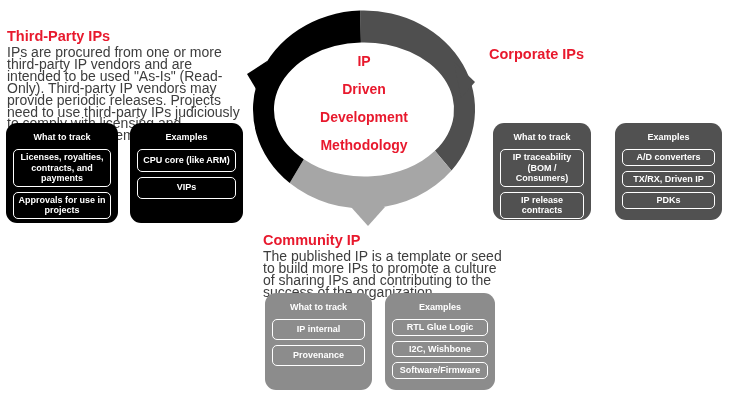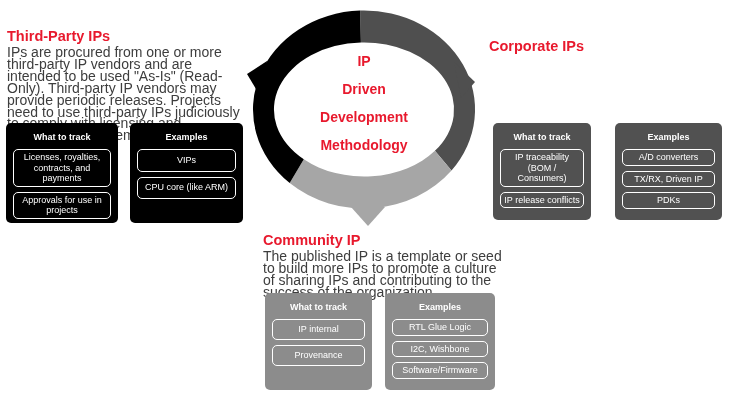--- a/index.html
+++ b/index.html
@@ -8,34 +8,34 @@
     font-family:"Liberation Sans", sans-serif;overflow:hidden;
   }
   .heading{
     position:absolute;font-weight:bold;font-size:14.5px;line-height:15px;
     color:#e8192d;white-space:nowrap;
   }
   .desc{
     position:absolute;font-size:14px;line-height:11.9px;color:#3d3d3d;
   }
   .box{
-    position:absolute;border-radius:5px;color:#ffffff;display:flex;
+    position:absolute;border-radius:11px;color:#ffffff;display:flex;
     flex-direction:column;box-sizing:border-box;padding:6px 7px 24px 7px;gap:5px;
   }
   .box.black{background:#000000;}
   .box.dark{background:#515151;}
   .box.mid{background:#8c8c8c;}
   .box-header{
     flex:0 0 auto;text-align:center;font-weight:bold;font-size:9px;
     padding:3px 0 2px 0;
   }
   .box-item{
     flex:1 1 auto;border:1px solid #ffffff;border-radius:5px;
     display:flex;align-items:center;justify-content:center;text-align:center;
-    font-weight:normal;font-size:9px;line-height:1.18;padding:2px 3px;
+    font-weight:bold;font-size:9px;line-height:1.18;padding:2px 3px;
   }
   .center-text{
     position:absolute;left:264px;top:47px;width:200px;text-align:center;
     font-weight:bold;font-size:14px;line-height:28px;color:#e8192d;
   }
   svg.cycle{position:absolute;left:0;top:0;}
 </style>
 </head>
 <body>
 
@@ -65,30 +65,30 @@
   <div class="desc" style="left:7px;top:47px;width:240px;">IPs are procured from one or more third-party IP vendors and are intended to be used "As-Is" (Read-Only). Third-party IP vendors may provide periodic releases. Projects need to use third-party IPs judiciously to comply with licensing and contractual requirements.</div>
 
   <div class="box black" style="left:6px;top:123px;width:112px;height:100px;">
     <div class="box-header">What to track</div>
     <div class="box-item">Licenses, royalties, contracts, and payments</div>
     <div class="box-item">Approvals for use in projects</div>
   </div>
 
   <div class="box black" style="left:130px;top:123px;width:113px;height:100px;">
     <div class="box-header">Examples</div>
+    <div class="box-item">CPU core (like ARM)</div>
     <div class="box-item">VIPs</div>
-    <div class="box-item">CPU core (like ARM)</div>
   </div>
 
-  <div class="heading" style="left:489px;top:39px;">Corporate IPs</div>
+  <div class="heading" style="left:489px;top:47px;">Corporate IPs</div>
 
   <div class="box dark" style="left:493px;top:123px;width:98px;height:97px;">
     <div class="box-header">What to track</div>
     <div class="box-item">IP traceability (BOM / Consumers)</div>
-    <div class="box-item">IP release conflicts</div>
+    <div class="box-item">IP release contracts</div>
   </div>
 
   <div class="box dark" style="left:615px;top:123px;width:107px;height:97px;">
     <div class="box-header">Examples</div>
     <div class="box-item">A/D converters</div>
     <div class="box-item">TX/RX, Driven IP</div>
     <div class="box-item">PDKs</div>
   </div>
 
   <div class="heading" style="left:263px;top:233px;">Community IP</div>

